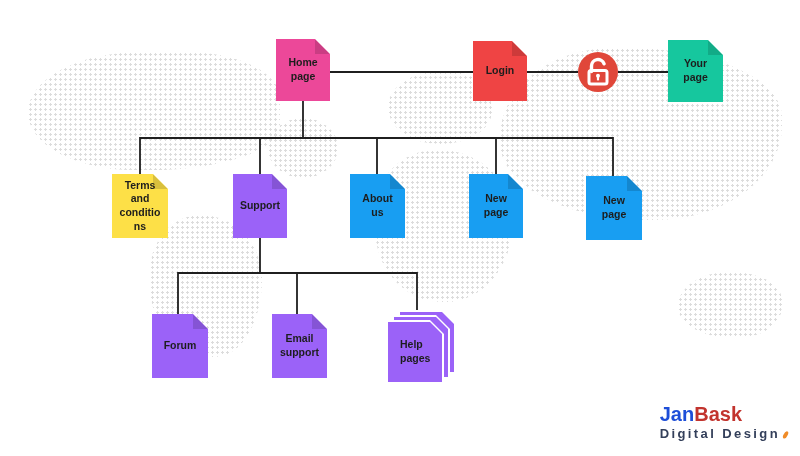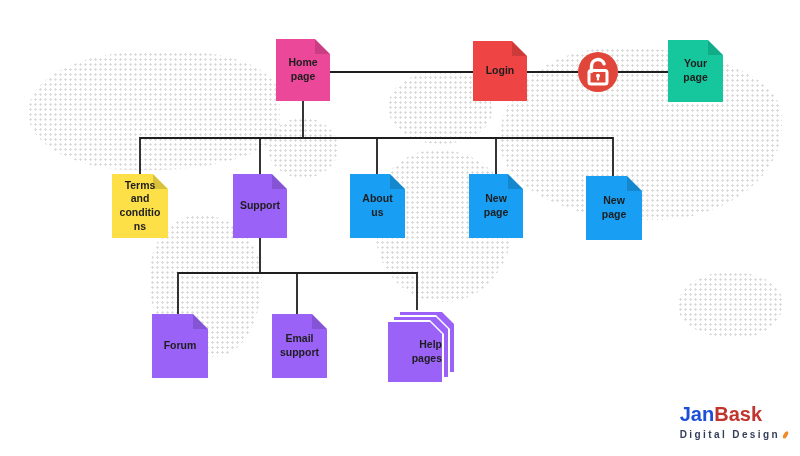--- a/index.html
+++ b/index.html
@@ -30,29 +30,29 @@
   
   .stack{position:absolute;z-index:2;width:70px;height:74px;}
   .stack-page{
     position:absolute;width:58px;height:64px;
     clip-path:polygon(0 0, calc(100% - 14px) 0, 100% 14px, 100% 100%, 0 100%);
     background:#ffffff;
   }
   .stack-page .inner{
     position:absolute;left:2px;top:2px;right:2px;bottom:2px;
     clip-path:polygon(0 0, calc(100% - 12px) 0, 100% 12px, 100% 100%, 0 100%);
-    display:flex;align-items:center;justify-content:center;text-align:right;
-    font-weight:700;font-size:10.5px;line-height:1.3;color:#1d1d1d;
+    display:flex;align-items:center;justify-content:center;text-align:left;
+    font-weight:700;font-size:10.5px;line-height:1.3;color:#1d1d1d;padding-left:12px;
   }
   
   #lock{position:absolute;z-index:3;}
   
   #logo{position:absolute;right:12px;top:404px;z-index:3;text-align:left;}
   #logo .brand{font-size:20px;font-weight:700;letter-spacing:0;line-height:1;}
-  #logo .sub{font-size:10px;font-weight:700;letter-spacing:2.4px;margin-top:1px;display:inline-block;}
+  #logo .sub{font-size:13px;font-weight:700;letter-spacing:2.4px;margin-top:1px;display:inline-block;}
   #logo .accent{
     display:inline-block;width:4px;height:8px;margin-left:4px;
     border-radius:60% 40% 60% 40%;transform:rotate(24deg) translateY(1px);
   }
 </style>
 </head>
 <body>
 
 <div class="dots" style="left:28px;top:52px;width:252px;height:118px;border-radius:48% 40% 55% 45%/55% 42% 40% 52%;"></div>
 <div class="dots" style="left:268px;top:118px;width:70px;height:60px;border-radius:50%;"></div>

